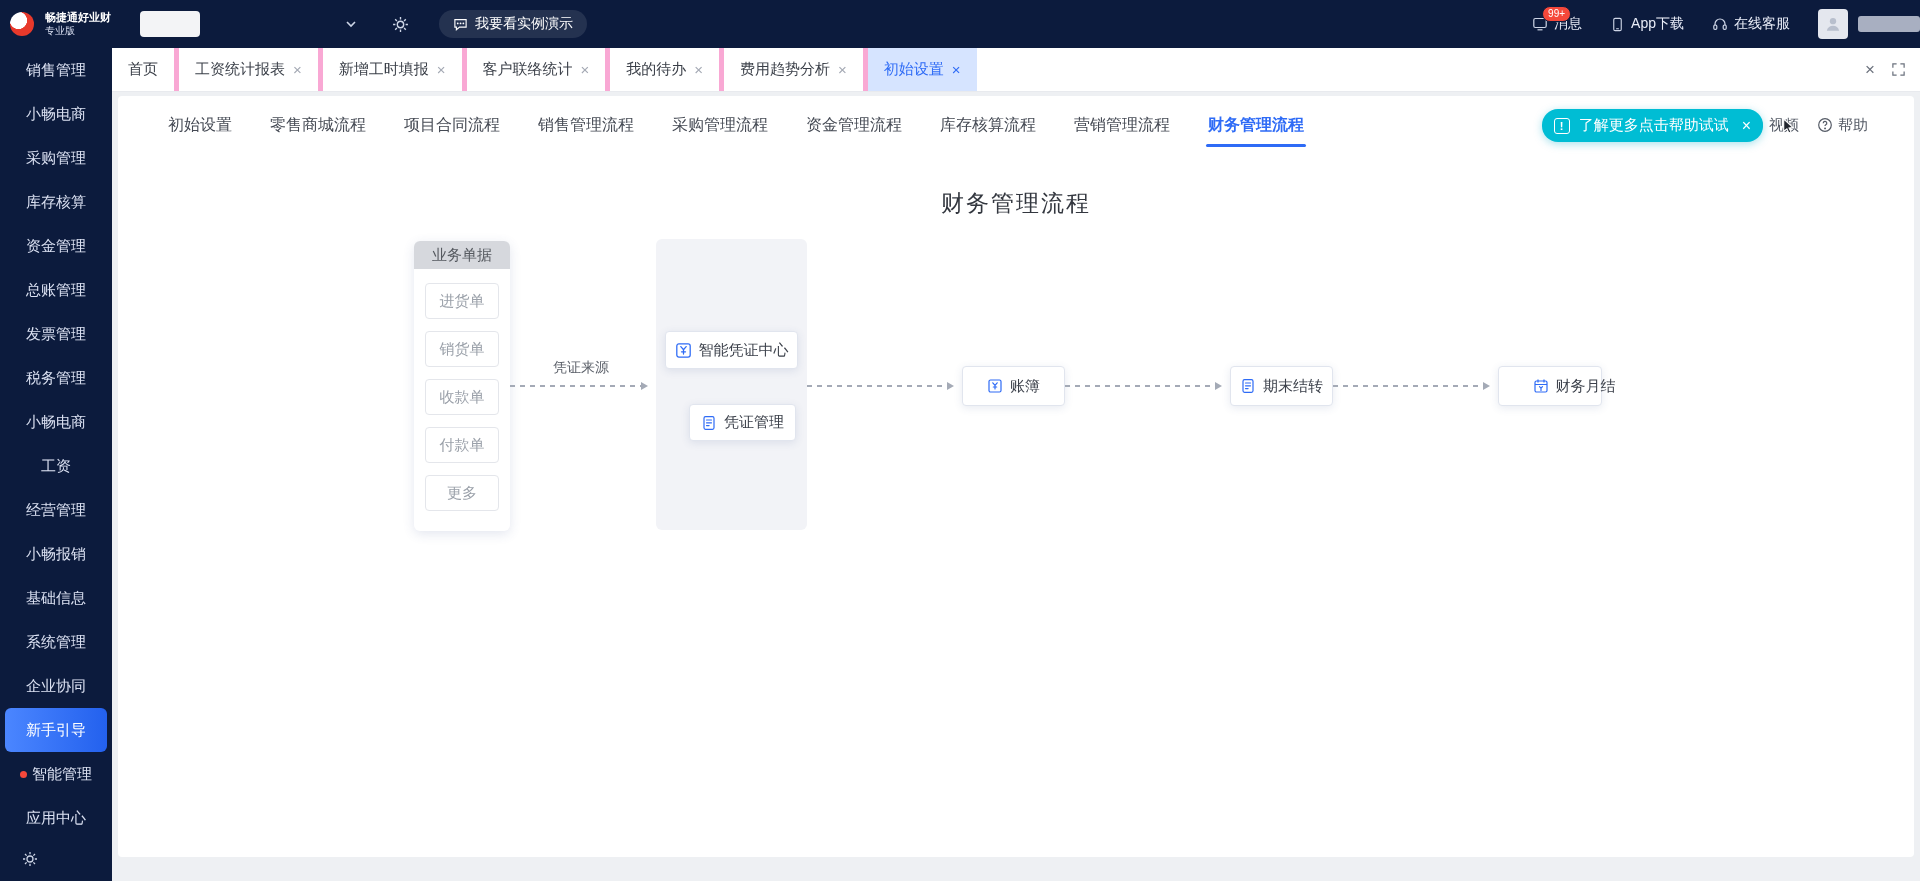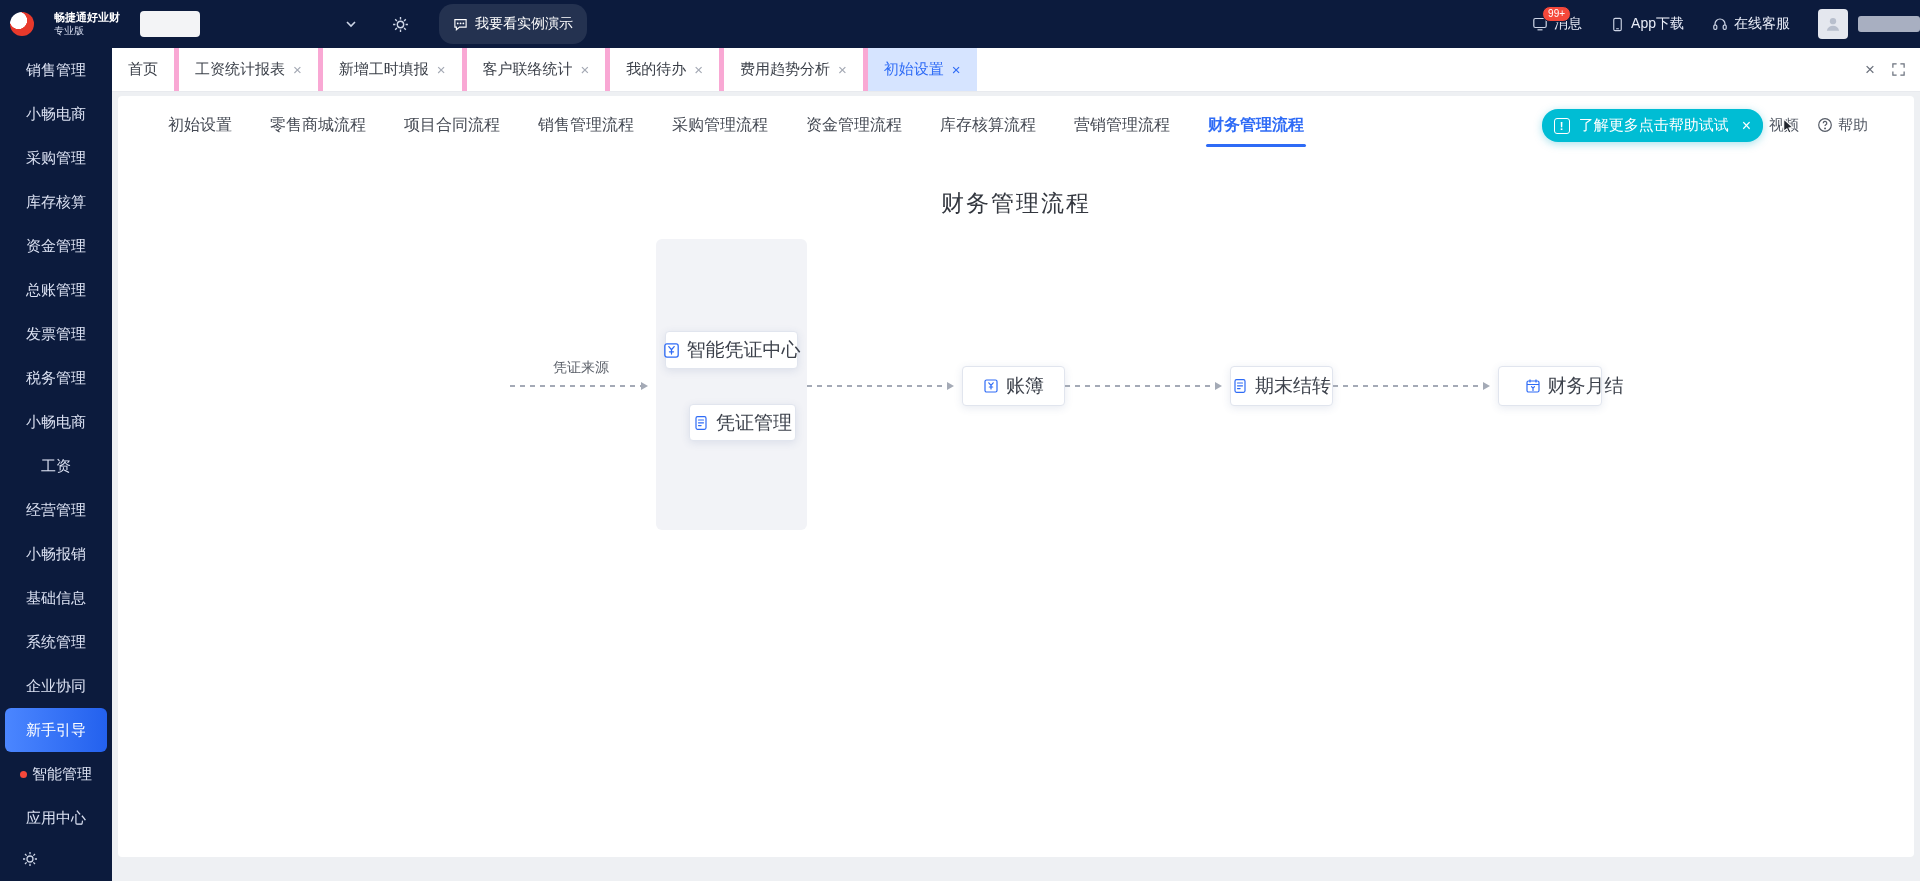--- a/index.html
+++ b/index.html
@@ -10,31 +10,31 @@
     position: relative;
     color: #333;
   }
   svg { display: block; }
 
   
   .topbar {
     position: absolute; top: 0; left: 0; width: 1920px; height: 48px;
     background: var(--navy, #0c1b3d); display: flex; align-items: center; color: #fff; z-index: 20;
   }
-  .logo { width: 112px; display: flex; align-items: center; gap: 20px; padding-left: 10px; flex: none; }
+  .logo { width: 112px; display: flex; align-items: center; gap: 11px; padding-left: 10px; flex: none; }
   .logo-icon { width: 24px; height: 24px; border-radius: 50%;
     background: radial-gradient(circle at 35% 35%, #ffffff 0 38%, #e8392b 40% 100%); flex: none; }
   .logo-text { line-height: 1.25; }
   .logo-text .l1 { font-size: 11px; font-weight: bold; white-space: nowrap; }
   .logo-text .l2 { font-size: 10px; color: #d8def0; }
   .org-switcher { margin-left: 28px; width: 218px; height: 30px; display: flex; align-items: center;
     justify-content: space-between; cursor: pointer; }
   .org-redacted { width: 60px; height: 26px; background: #f3f4f6; border-radius: 4px; }
   .tb-gear { margin-left: 34px; cursor: pointer; }
-  .demo-pill { margin-left: 30px; height: 40px; display: flex; align-items: center; gap: 7px;
+  .demo-pill { margin-left: 30px; height: 28px; display: flex; align-items: center; gap: 7px;
     padding: 0 14px; border-radius: 14px; background: rgba(255,255,255,.10); font-size: 14px; cursor: pointer; }
   .topbar-right { margin-left: auto; display: flex; align-items: center; gap: 28px; }
   .tb-item { display: flex; align-items: center; gap: 6px; font-size: 14px; cursor: pointer; position: relative; color: #e8ecf7; }
   .tb-badge { position: absolute; top: -9px; left: 10px; background: var(--badge, #f5483b); color: #fff;
     font-size: 10px; line-height: 12px; padding: 1px 5px; border-radius: 8px; border: 1px solid #0c1b3d; }
   .avatar { width: 30px; height: 30px; border-radius: 4px; background: #e4e7ee; display: flex;
     align-items: center; justify-content: center; cursor: pointer; }
   .user-redacted { width: 62px; height: 16px; background: rgba(220,225,238,.75); border-radius: 3px; margin-left: -18px; }
 
   
@@ -92,21 +92,21 @@
     align-items: center; justify-content: center; font-size: 15px; color: #55595f; }
   .src-items { display: flex; flex-direction: column; gap: 12px; padding: 14px 11px 0; }
   .src-item { height: 36px; background: #fff; border: 1px solid #e4e6eb; border-radius: 4px;
     display: flex; align-items: center; justify-content: center; font-size: 15px; color: #9aa0a9; cursor: pointer; }
 
   .mid-panel { position: absolute; left: 538px; top: 12px; width: 151px; height: 291px;
     background: #f2f3f7; border-radius: 6px; }
 
   .flow-node { position: absolute; background: #fff; border: 1px solid #e1e5ee; border-radius: 4px;
     box-shadow: 0 2px 9px rgba(60,80,140,.12); display: flex; align-items: center; justify-content: center;
-    gap: 7px; font-size: 19px; color: #3c414b; cursor: pointer; white-space: nowrap; }
+    gap: 7px; font-size: 15px; color: #3c414b; cursor: pointer; white-space: nowrap; }
   .n-smart   { left: 547px; top: 104px; width: 133px; height: 38px; }
   .n-voucher { left: 571px; top: 177px; width: 107px; height: 37px; text-align: center; }
   .n-ledger  { left: 844px; top: 139px; width: 103px; height: 40px; }
   .n-carry   { left: 1112px; top: 139px; width: 103px; height: 40px; }
   .n-month   { left: 1380px; top: 139px; width: 104px; height: 40px; padding-left: 48px; }
 
   .dash { position: absolute; height: 2px;
     background: repeating-linear-gradient(90deg, #a4aab6 0 5px, transparent 5px 10px); }
   .dash::after { content: ""; position: absolute; right: -2px; top: -3px; width: 0; height: 0;
     border: 4px solid transparent; border-left: 7px solid #a4aab6; }
@@ -343,20 +343,30 @@
         <svg width="15" height="17" viewBox="0 0 14 16">
           <path d="M2.5 1l0 11.5 3-2.4 1.8 4 2-.9-1.8-3.9 3.8-.3z" fill="#22262e" stroke="#fff" stroke-width="1"></path>
         </svg>
       </span>
     </div>
 
     <h1 class="flow-title">财务管理流程</h1>
 
     <div class="canvas">
 
+      <div class="src-panel">
+        <div class="src-header">业务单据</div>
+        <div class="src-items">
+          <div class="src-item">进货单</div>
+          <div class="src-item">销货单</div>
+          <div class="src-item">收款单</div>
+          <div class="src-item">付款单</div>
+          <div class="src-item">更多</div>
+        </div>
+      </div>
 
       <div class="dash a1"></div>
       <div class="arrow-label">凭证来源</div>
 
       <div class="mid-panel"></div>
 
       <div class="flow-node n-smart">
         <span>
           <svg width="17" height="17" viewBox="0 0 16 16" fill="none" stroke="#2e6bf6" stroke-width="1.2">
             <rect x="1.7" y="1.7" width="12.6" height="12.6" rx="2"></rect>

